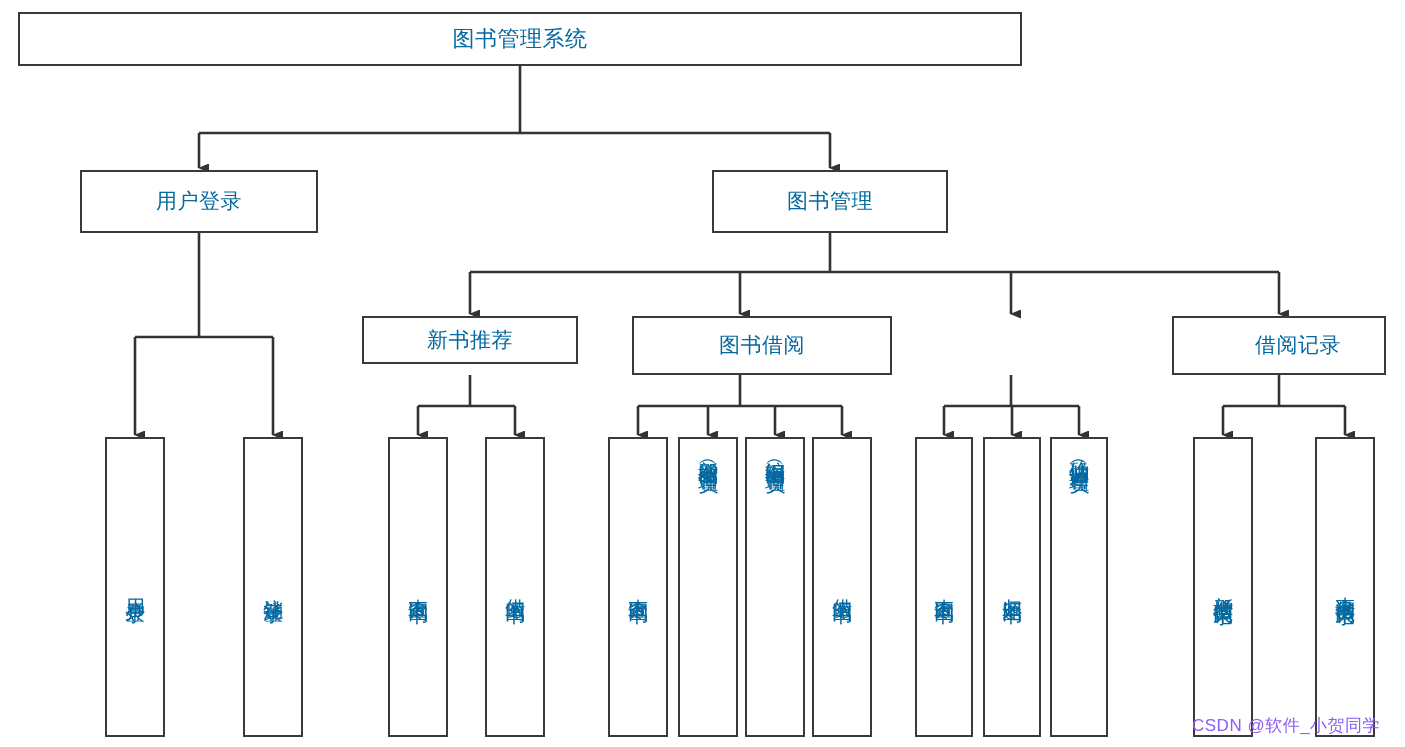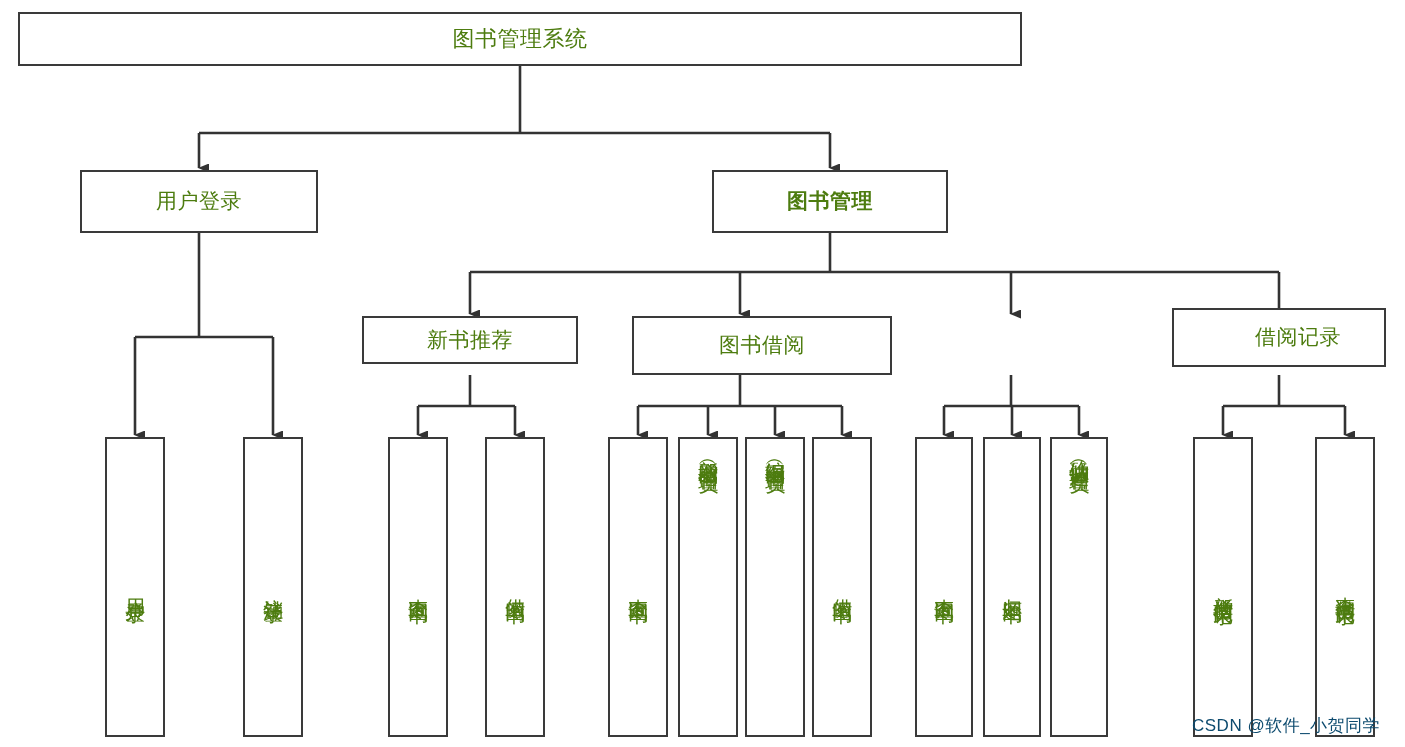--- a/index.html
+++ b/index.html
@@ -25,21 +25,21 @@
     position: absolute;
     box-sizing: border-box;
     background: #ffffff;
     border: 2.5px solid #3a3a3a;
     display: flex;
     align-items: center;
     justify-content: center;
     overflow: hidden;
   }
   .node-label {
-    color: #4d7c0f;
+    color: #0369a1;
     font-size: 21px;
     line-height: 1.18;
     letter-spacing: 0.5px;
     white-space: nowrap;
     text-align: left;
   }
   .node-box.vertical .node-label {
     writing-mode: vertical-rl;
     text-orientation: upright;
     letter-spacing: 2px;
@@ -63,21 +63,21 @@
     top: 0;
     width: 1405px;
     height: 747px;
     pointer-events: none;
   }
   .watermark {
     position: absolute;
     left: 1192px;
     top: 714px;
     font-size: 17px;
-    color: #0c4a6e;
+    color: #8b5cf6;
     white-space: nowrap;
     letter-spacing: 0.5px;
   }
 </style>
 </head>
 <body>
 
 <div id="diagram-root">
 
   <svg class="edges" viewBox="0 0 1405 747">
@@ -123,31 +123,31 @@
       </g>
   </svg>
 
   <div class="node-box root" style="left: 18px; top: 12px; width: 1004px; height: 54px;">
     <span class="node-label">图书管理系统</span>
   </div>
 
   <div class="node-box" style="left: 80px; top: 170px; width: 238px; height: 63px;">
     <span class="node-label">用户登录</span>
   </div>
-  <div class="node-box" style="left: 712px; top: 170px; width: 236px; height: 63px; font-weight: bold;">
+  <div class="node-box" style="left: 712px; top: 170px; width: 236px; height: 63px;">
     <span class="node-label">图书管理</span>
   </div>
 
   <div class="node-box" style="left: 362px; top: 316px; width: 216px; height: 48px;">
     <span class="node-label">新书推荐</span>
   </div>
   <div class="node-box" style="left: 632px; top: 316px; width: 260px; height: 59px;">
     <span class="node-label">图书借阅</span>
   </div>
-  <div class="node-box" style="left: 1172px; top: 308px; width: 214px; height: 59px; padding-left: 38px;">
+  <div class="node-box" style="left: 1172px; top: 316px; width: 214px; height: 59px; padding-left: 38px;">
     <span class="node-label">借阅记录</span>
   </div>
 
   <div class="node-box vertical v-mid" style="left: 105px; top: 437px; width: 60px; height: 300px;">
     <span class="node-label">用户登录</span>
   </div>
   <div class="node-box vertical v-mid" style="left: 243px; top: 437px; width: 60px; height: 300px;">
     <span class="node-label">注销登录</span>
   </div>
   <div class="node-box vertical v-mid" style="left: 388px; top: 437px; width: 60px; height: 300px;">

